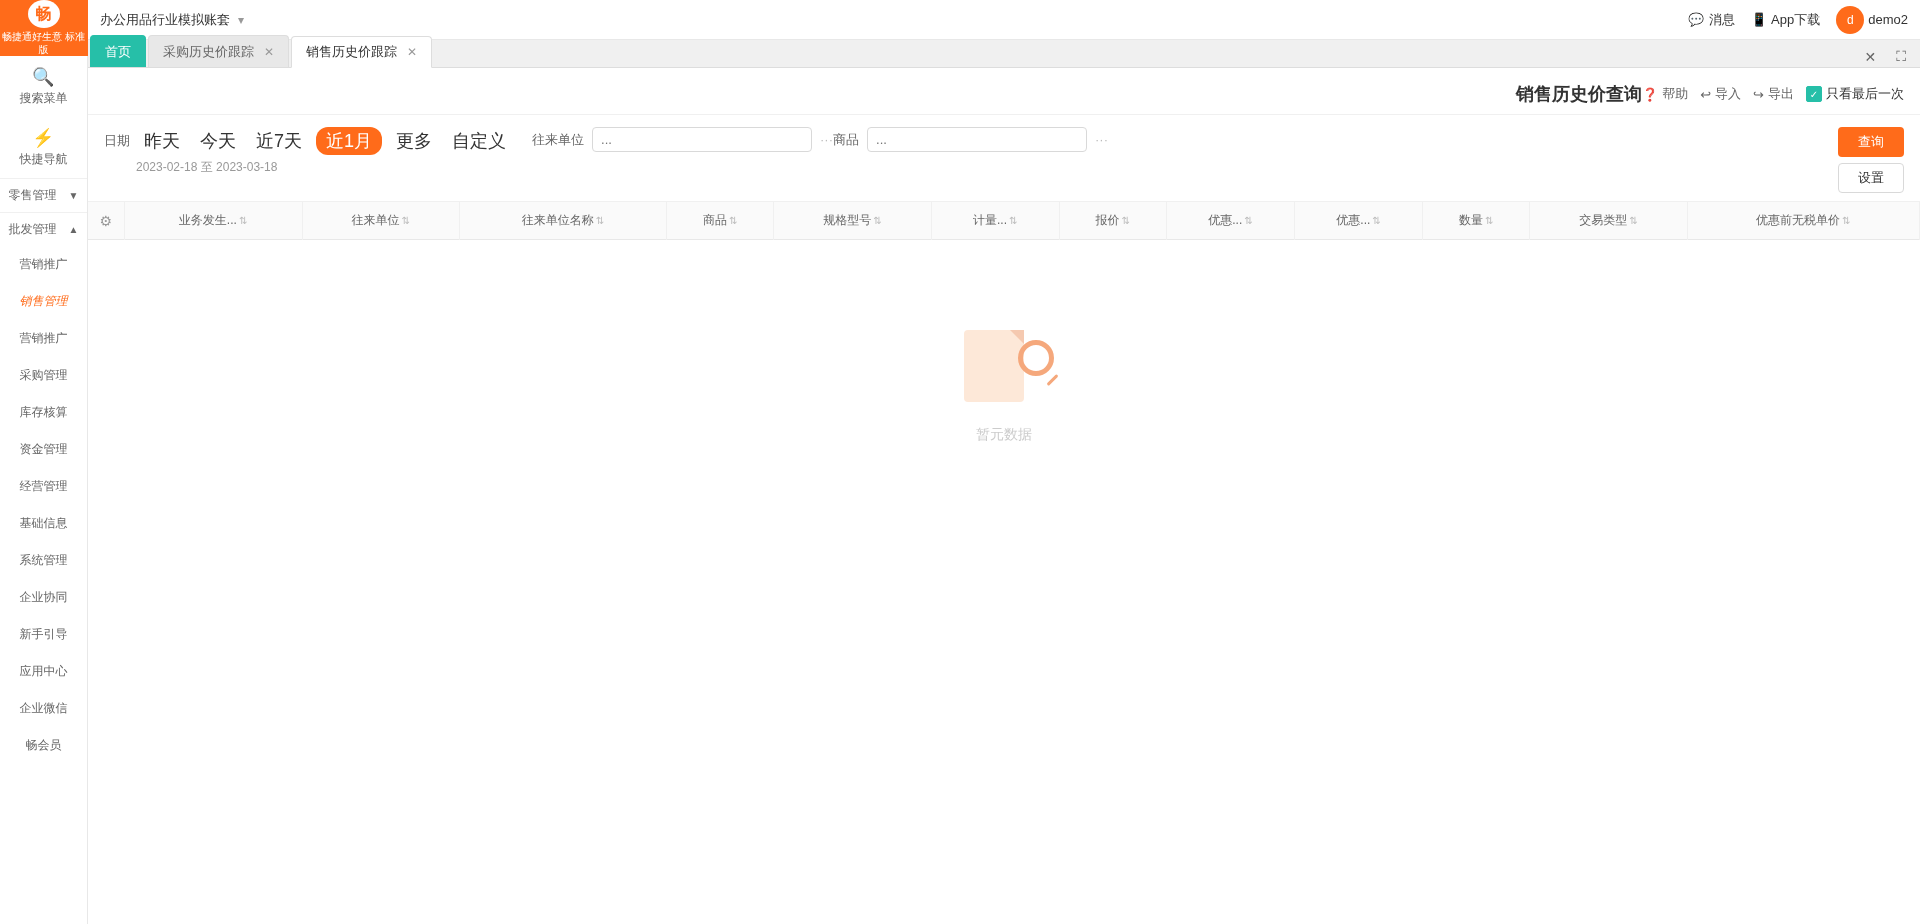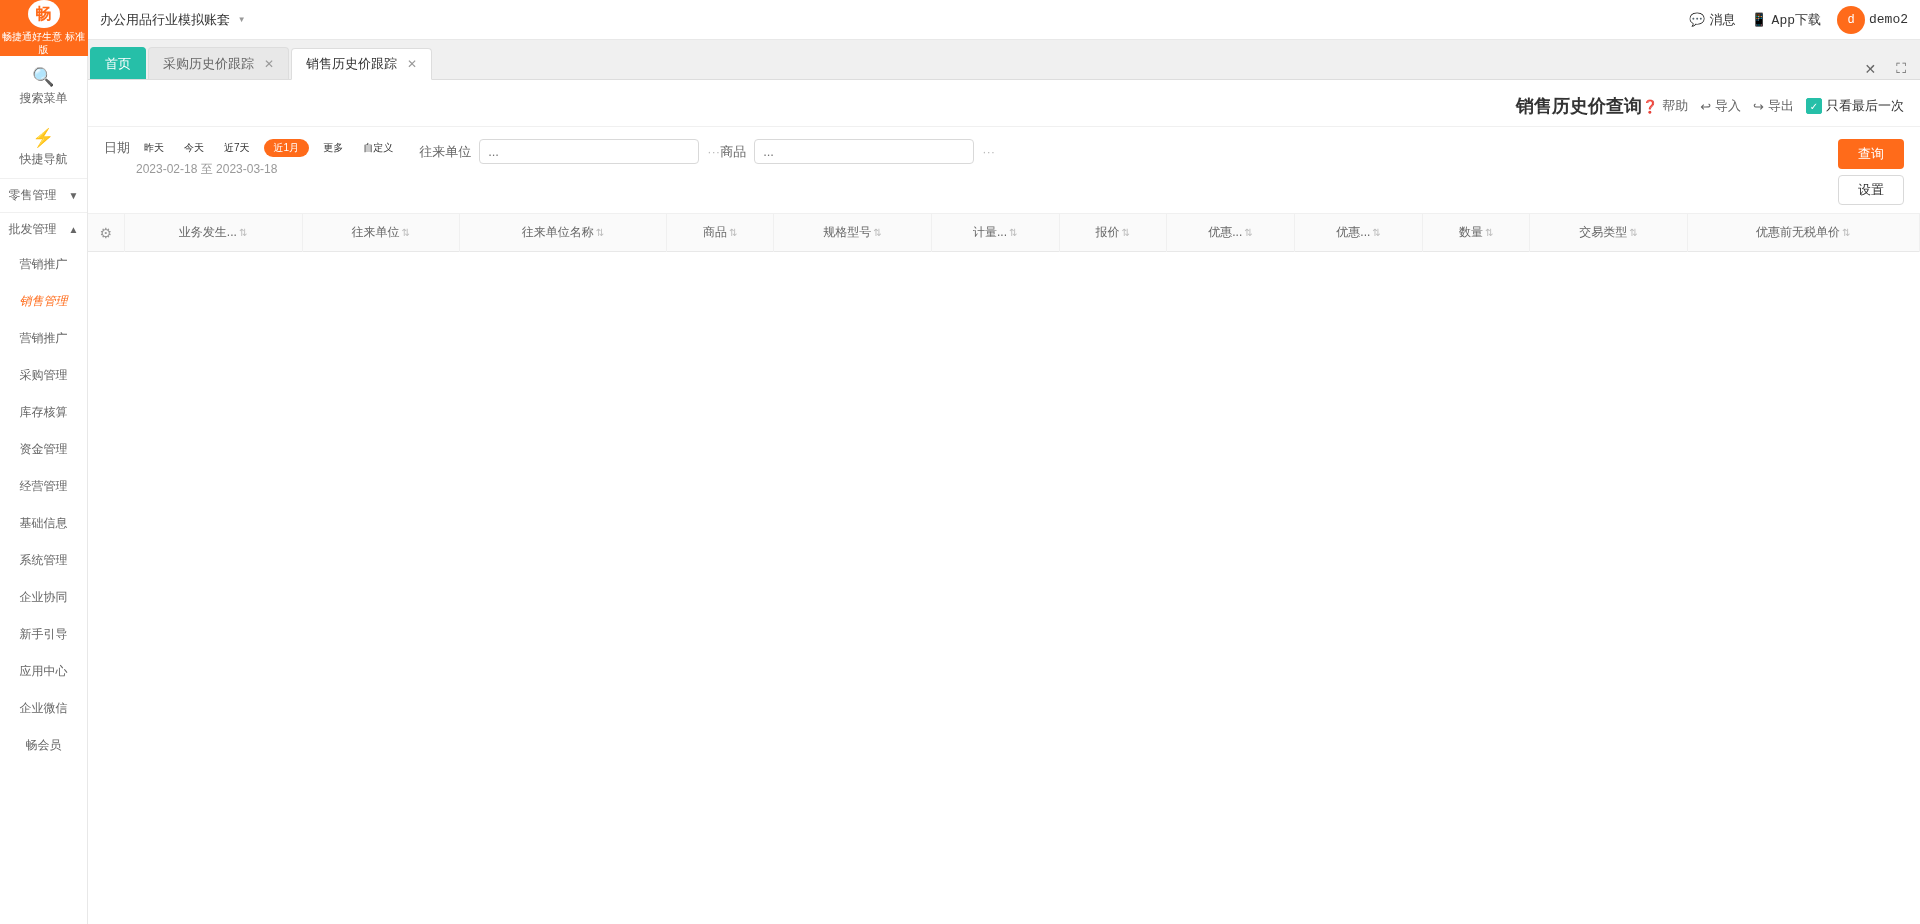--- a/index.html
+++ b/index.html
@@ -16,49 +16,49 @@
     .sidebar-nav-item.active { color: #ff6b1a; font-style: italic; }
     .sidebar-nav-item .nav-icon { font-size: 18px; margin-bottom: 2px; }
     .sidebar-section { width: 100%; display: flex; flex-direction: column; align-items: center; justify-content: center; padding: 8px 4px; cursor: pointer; color: #666; font-size: 12px; border-top: 1px solid #f0f0f0; }
     .sidebar-section .section-label { display: flex; align-items: center; gap: 12px; }
     .sidebar-section .arrow { font-size: 10px; }
 
     
     .main { flex: 1; display: flex; flex-direction: column; height: 924px; overflow: hidden; }
 
     
-    .topbar { height: 40px; background: #fff; border-bottom: 1px solid #e8e8e8; display: flex; align-items: center; padding: 8px 12px; justify-content: space-between; flex-shrink: 0; font-family: Liberation Mono, monospace; }
+    .topbar { height: 40px; background: #fff; border-bottom: 1px solid #e8e8e8; display: flex; align-items: center; padding: 8px 12px; justify-content: space-between; flex-shrink: 0; }
     .topbar-left { display: flex; align-items: center; gap: 8px; }
     .topbar-title { font-size: 13px; color: #333; }
     .topbar-dropdown { color: #999; font-size: 12px; cursor: pointer; }
     .topbar-right { display: flex; align-items: center; gap: 16px; }
     .topbar-right-item { display: flex; align-items: center; gap: 4px; font-size: 13px; color: #333; cursor: pointer; }
     .avatar { width: 28px; height: 28px; border-radius: 50%; background: #ff6b1a; display: flex; align-items: center; justify-content: center; color: #fff; font-size: 12px; }
 
     
-    .tabbar { height: 40px; background: #f0f0f0; display: flex; align-items: flex-end; flex-shrink: 0; border-bottom: 1px solid #ddd; }
+    .tabbar { height: 28px; background: #f0f0f0; display: flex; align-items: flex-end; flex-shrink: 0; border-bottom: 1px solid #ddd; }
     .tab { height: 32px; padding: 0 14px; display: flex; align-items: center; gap: 6px; font-size: 13px; cursor: pointer; border: 1px solid #ddd; border-bottom: none; border-radius: 4px 4px 0 0; background: #e8e8e8; color: #666; margin-left: 2px; }
     .tab.active { background: #fff; color: #333; border-bottom: 1px solid #fff; margin-bottom: -1px; z-index: 1; }
     .tab .tab-close { color: #999; font-size: 12px; margin-left: 4px; }
     .tab-home { background: #26bfa8; color: #fff; border-color: #26bfa8; }
     .tab-home.tab { background: #26bfa8; color: #fff; }
     .tab-win-controls { margin-left: auto; display: flex; align-items: center; gap: 8px; padding-right: 8px; }
     .tab-win-btn { font-size: 14px; color: #666; cursor: pointer; padding: 2px 6px; }
 
     
     .content { flex: 1; background: #fff; overflow: hidden; display: flex; flex-direction: column; }
 
     
     .page-header { padding: 14px 16px 8px 16px; border-bottom: 1px solid #f0f0f0; display: flex; align-items: center; justify-content: flex-end; flex-shrink: 0; }
     .page-title { font-size: 18px; font-weight: 600; color: #333; }
     .page-actions { display: flex; align-items: center; gap: 12px; }
     .page-action-btn { display: flex; align-items: center; gap: 4px; font-size: 13px; color: #666; cursor: pointer; }
     .checkbox-label { display: flex; align-items: center; gap: 4px; font-size: 13px; color: #333; cursor: pointer; }
     .checkbox-icon { width: 16px; height: 16px; border: 1px solid #26bfa8; background: #26bfa8; border-radius: 2px; display: flex; align-items: center; justify-content: center; color: #fff; font-size: 10px; }
-    .date-option { font-size: 10px; color: #333; cursor: pointer; padding: 2px 6px; border-radius: 3px; }
+    .date-option { font-size: 18px; color: #333; cursor: pointer; padding: 2px 6px; border-radius: 3px; }
     .date-option.active { background: #ff6b1a; color: #fff; border-radius: 12px; padding: 2px 10px; }
     .filter-input { border: 1px solid #d9d9d9; border-radius: 4px; padding: 4px 8px; font-size: 13px; color: #333; width: 200px; outline: none; }
     .btn-query { background: #ff6b1a; color: #fff; border: none; border-radius: 4px; padding: 6px 20px; font-size: 13px; cursor: pointer; }
     .btn-settings { background: #fff; color: #333; border: 1px solid #d9d9d9; border-radius: 4px; padding: 5px 16px; font-size: 13px; cursor: pointer; }
 
     
     .table-wrap { flex: 1; overflow: auto; }
     table { width: 100%; border-collapse: collapse; }
     thead tr { background: #fafafa; border-bottom: 1px solid #e8e8e8; }
     th { padding: 10px 8px; font-size: 12px; color: #666; font-weight: normal; text-align: center; border-right: 1px solid #f0f0f0; white-space: nowrap; cursor: pointer; user-select: none; }
@@ -294,15 +294,24 @@
             </th>
             <th>
               优惠前无税单价<span class="sort-arrows">⇅</span>
             </th>
           </tr>
         </thead>
         <tbody>
         </tbody>
       </table>
 
+      <div class="empty-state">
+        <div class="empty-illus">
+          <div class="doc-shape"></div>
+          <div class="magnify">
+            <div class="magnify-handle"></div>
+          </div>
+        </div>
+        <span class="empty-text">暂元数据</span>
+      </div>
     </div>
   </div>
 </div>
 
 </body></html>

